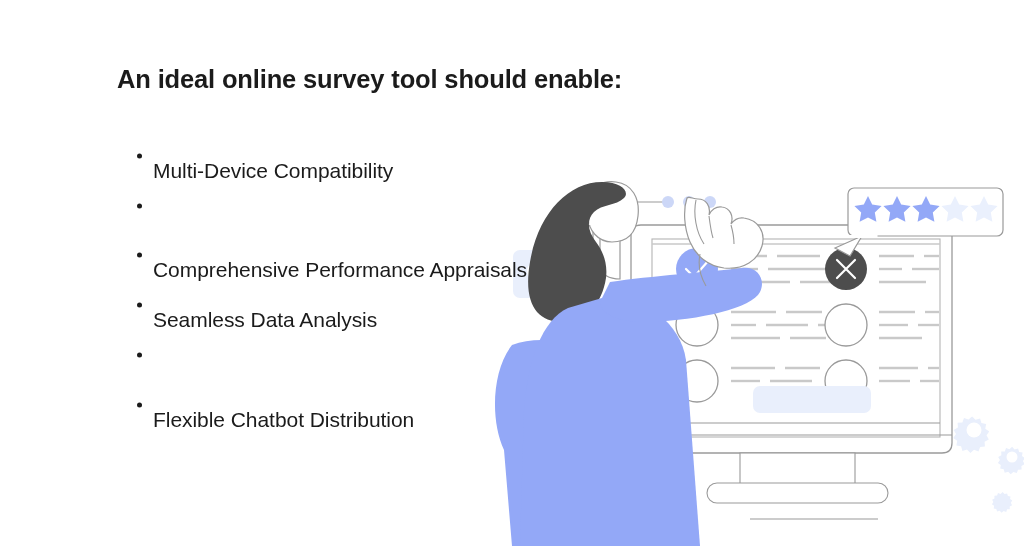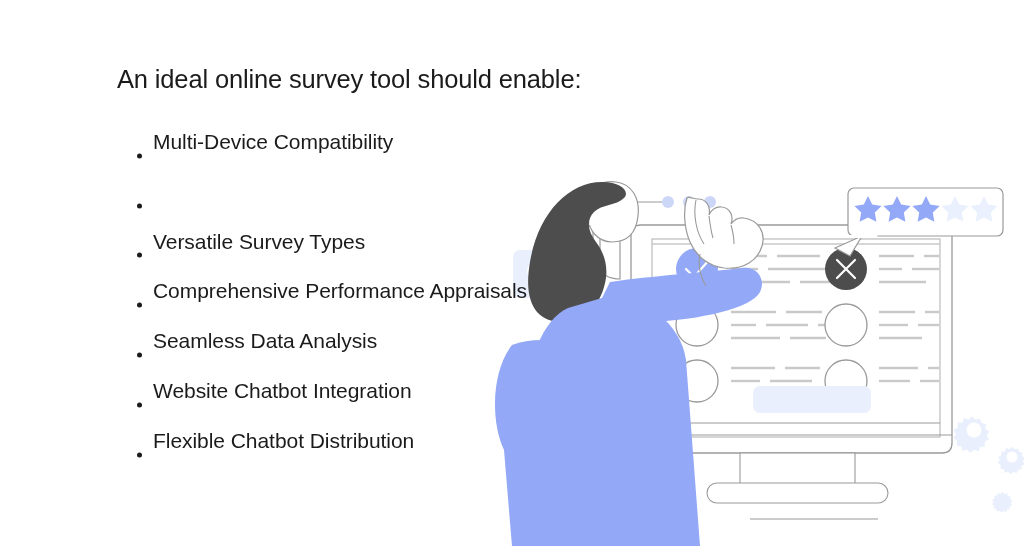--- a/index.html
+++ b/index.html
@@ -30,41 +30,41 @@
     width: 620px;
     height: 546px;
     z-index: 5;
   }
 
   #heading {
     position: absolute;
     left: 117px;
     top: 65px;
     font-size: 25.5px;
-    font-weight: 400;
+    font-weight: 700;
     color: #1b1b1b;
     letter-spacing: -0.15px;
     white-space: nowrap;
   }
 
   #bullet-list {
     position: absolute;
     left: 137px;
     top: 131px;
     margin: 0;
     padding: 0;
     list-style: none;
   }
 
   .bullet-row {
     position: relative;
     height: 49.8px;
     padding-left: 16px;
     display: flex;
-    align-items: flex-start;
+    align-items: flex-end;
   }
 
   .bullet-dot {
     position: absolute;
     left: 0;
     top: 50%;
     transform: translateY(-50%);
     width: 5px;
     height: 5px;
     border-radius: 50%;
@@ -275,33 +275,28 @@
     <ul id="bullet-list">
       <li class="bullet-row">
         <span class="bullet-dot"></span>
         <span class="bullet-text">Multi-Device Compatibility</span>
       </li>
       <li class="bullet-row">
         <span class="bullet-dot"></span>
       </li>
       <li class="bullet-row">
         <span class="bullet-dot"></span>
-        <span class="bullet-text">Versatile Survey Types</span>
-      </li>
-      <li class="bullet-row">
-        <span class="bullet-dot"></span>
         <span class="bullet-text">Comprehensive Performance Appraisals</span>
       </li>
       <li class="bullet-row">
         <span class="bullet-dot"></span>
         <span class="bullet-text">Seamless Data Analysis</span>
       </li>
       <li class="bullet-row">
         <span class="bullet-dot"></span>
-        <span class="bullet-text">Website Chatbot Integration</span>
       </li>
       <li class="bullet-row">
         <span class="bullet-dot"></span>
         <span class="bullet-text">Flexible Chatbot Distribution</span>
       </li>
     </ul>
   </div>
 
 </div>
 

